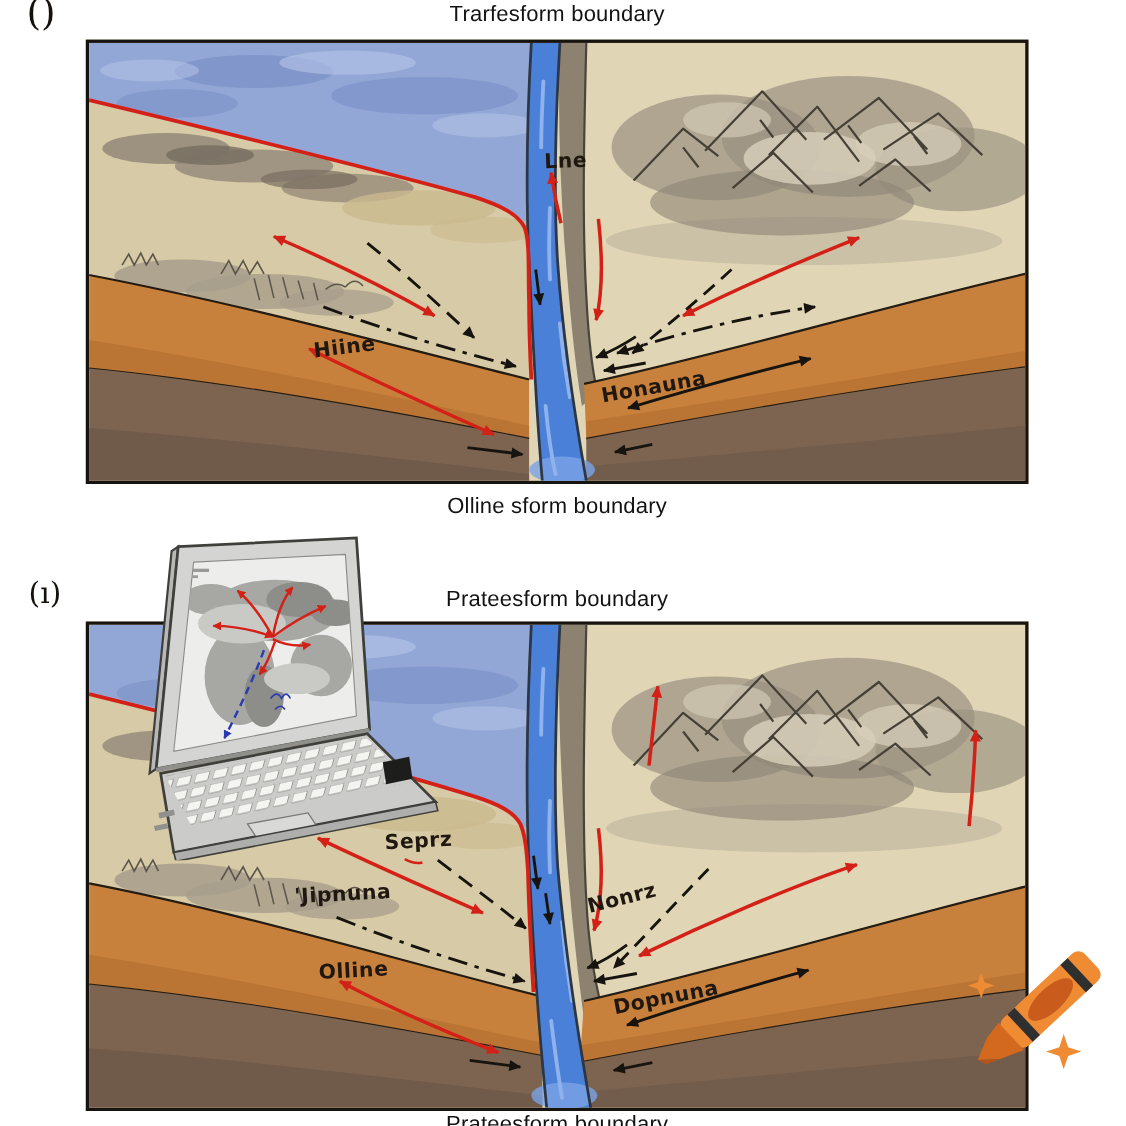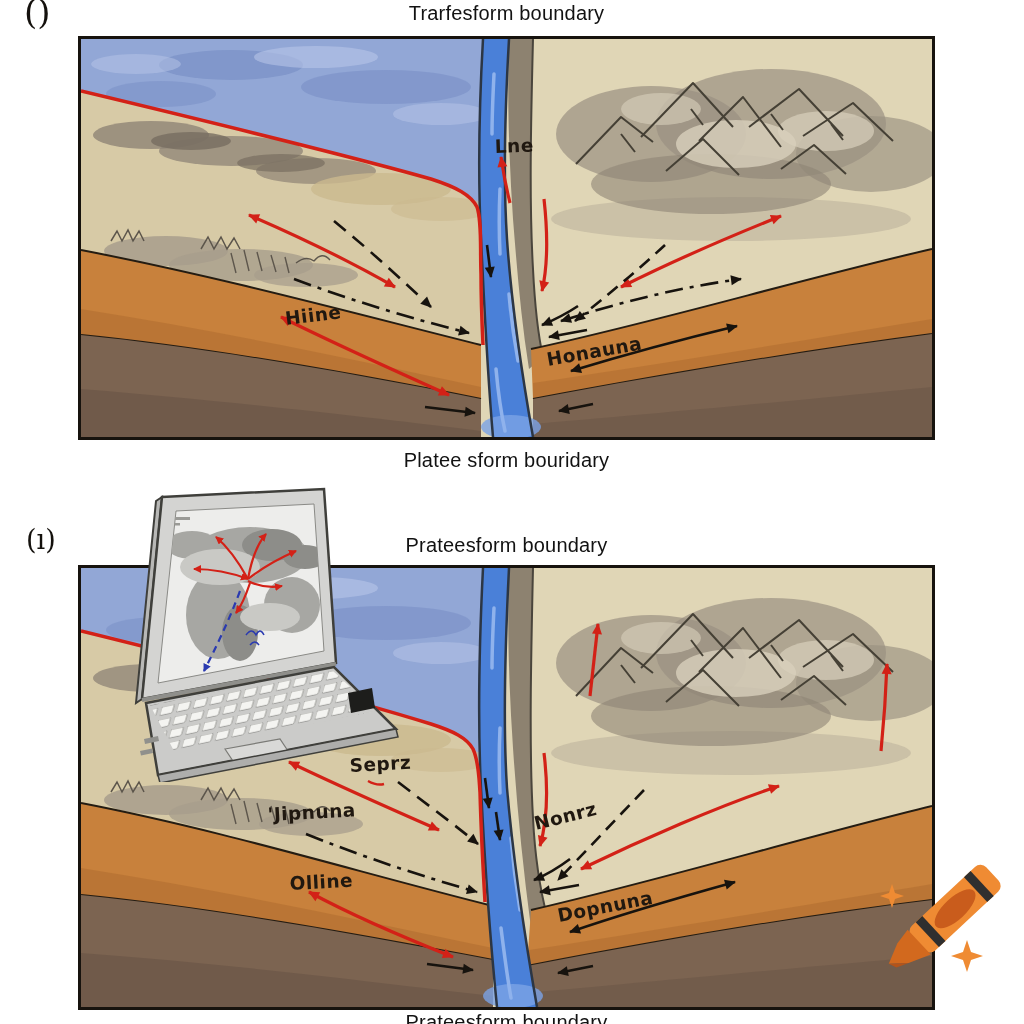--- a/index.html
+++ b/index.html
@@ -143,21 +143,21 @@
       <path d="M490,332 C546,315 602,300 656,287" marker-start="url(#aK1)" marker-end="url(#aK1)"></path>
       <path d="M512,365 L478,372" marker-end="url(#aK1)"></path>
     </g>
 
     <text class="hand" x="414" y="114" transform="rotate(-2 414 114)">Lne</text>
     <text class="hand" x="205" y="286" transform="rotate(-7 205 286)">Hiine</text>
     <text class="hand" x="467" y="327" transform="rotate(-10 467 327)">Honauna</text>
   </svg>
   </div>
 
-  <div class="fig-title" id="caption-top">Platee sform bouridary</div>
+  <div class="fig-title" id="caption-top">Olline sform boundary</div>
 
   <div class="fig-index" id="fig-index-bottom">(ı)</div>
   <div class="fig-title" id="title-bottom">Prateesform boundary</div>
 
   <div class="panel" id="panel-bottom">
   <svg viewBox="0 0 851 439" preserveAspectRatio="none">
     <defs>
       <marker id="aR2" markerUnits="userSpaceOnUse" markerWidth="15" markerHeight="13" refX="11" refY="6" orient="auto-start-reverse">
         <path d="M1,1 L12,6 L1,11 Z" fill="#d32117"></path>
           </marker>

